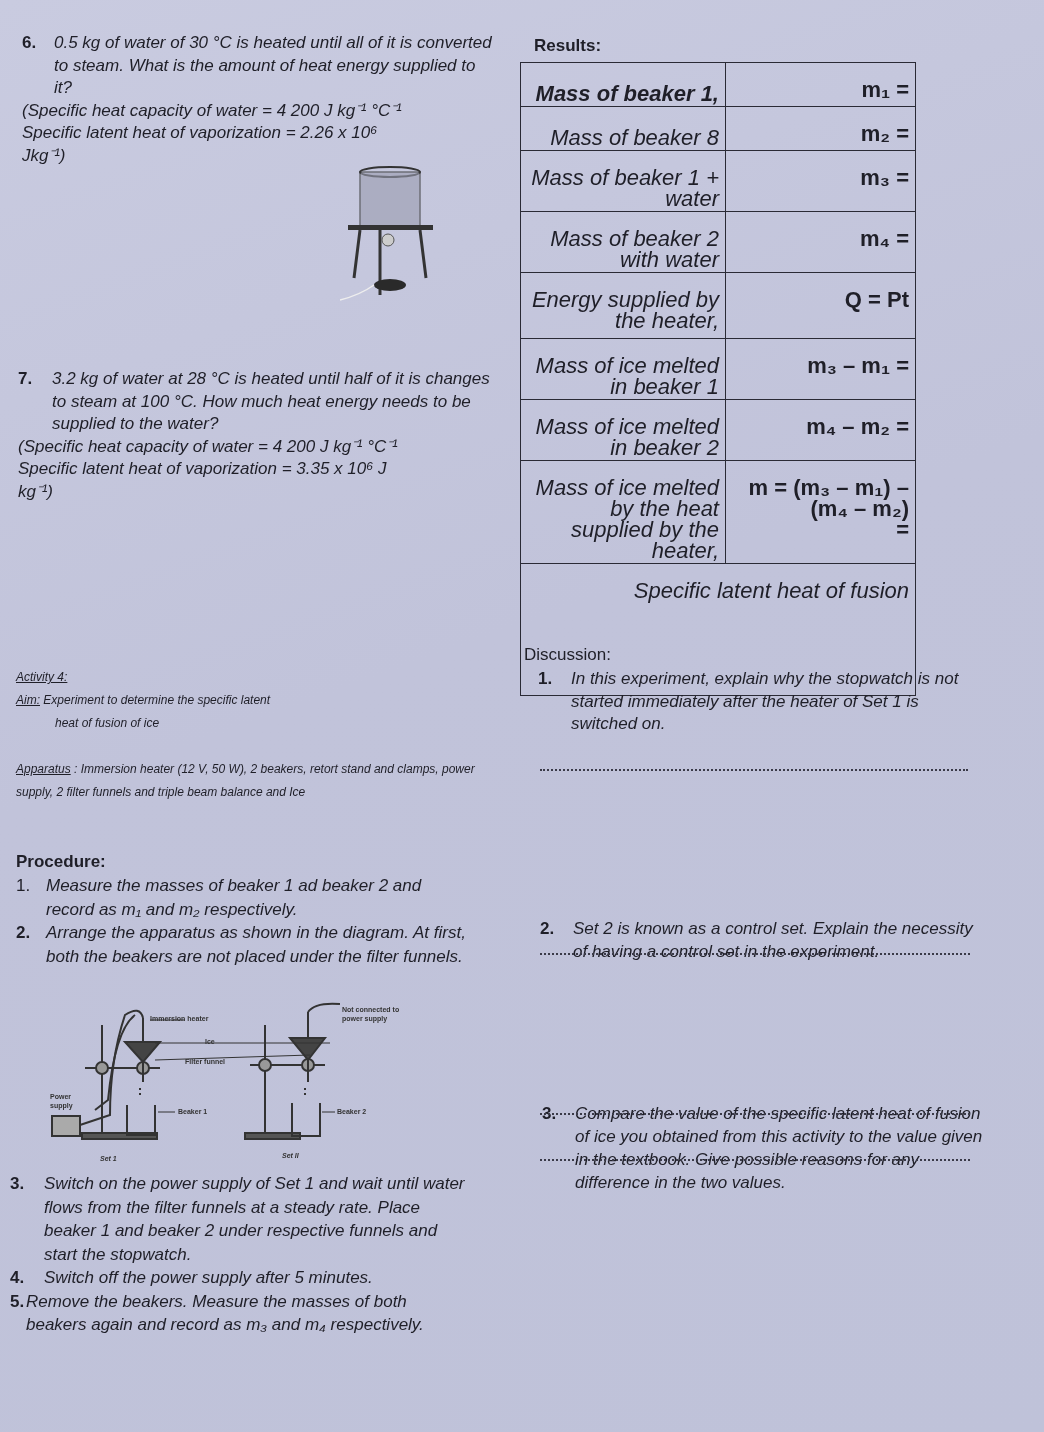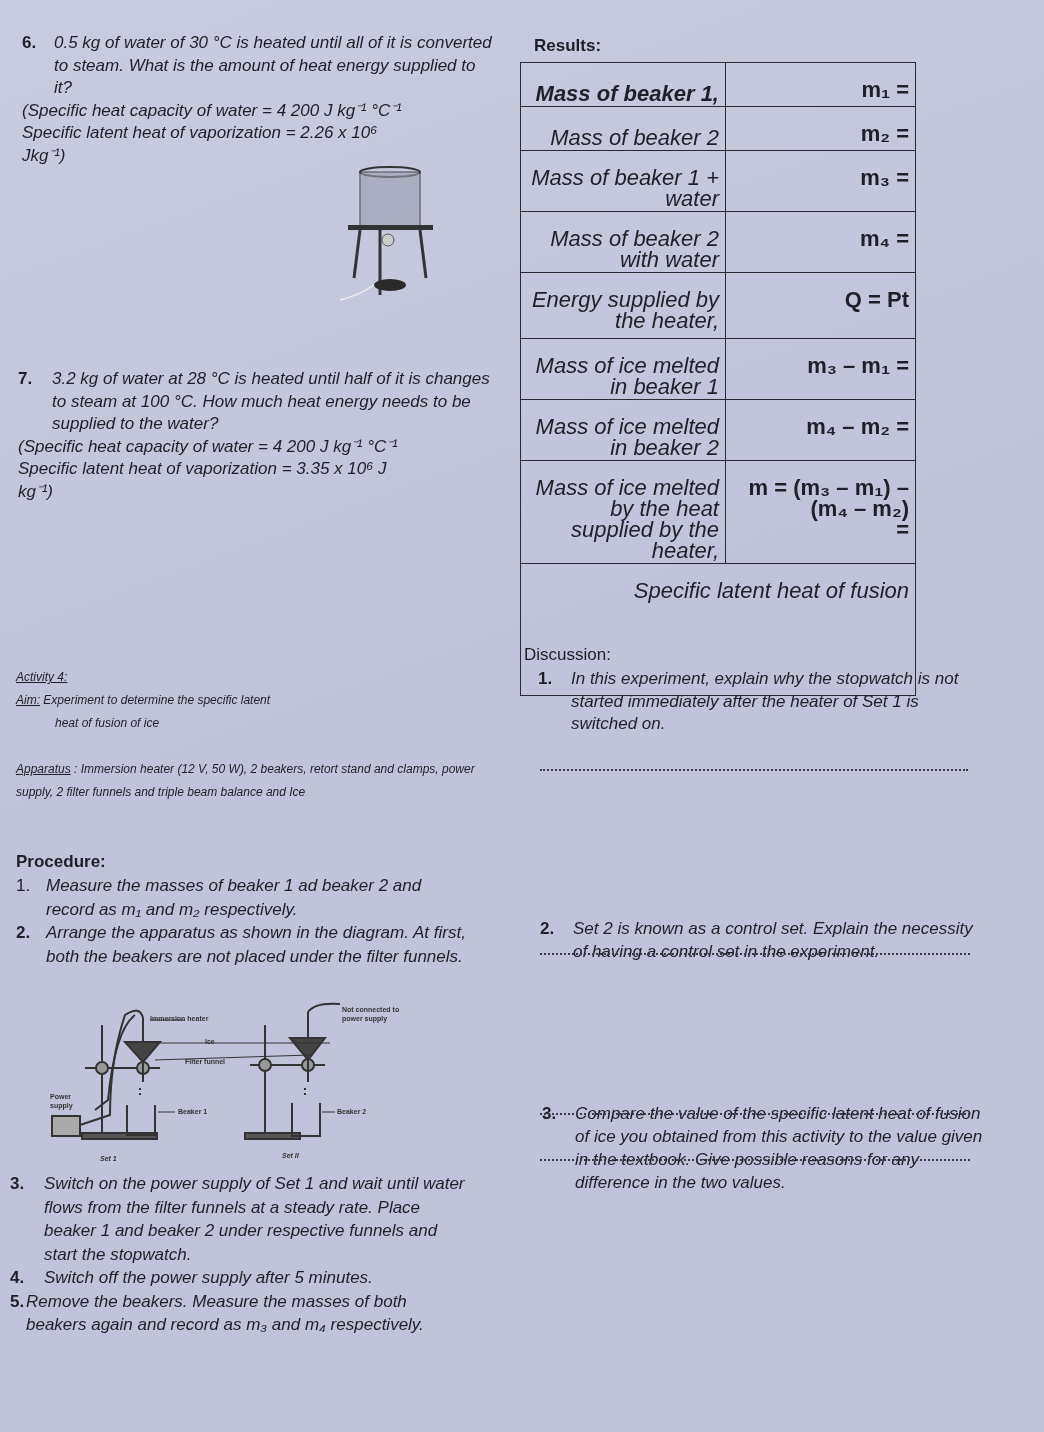--- a/index.html
+++ b/index.html
@@ -57,21 +57,21 @@
   </div>
 
   <div class="abs heading" style="left:534px;top:36px;">Results:</div>
   <table class="abs res" style="left:520px;top:62px;width:396px;">
     <tbody>
         <tr style="height:44px;">
       <td class="l" style="vertical-align:bottom;font-weight:bold;">Mass of beaker 1,</td>
       <td class="r">m₁ =</td>
     </tr>
     <tr style="height:44px;">
-      <td class="l" style="vertical-align:bottom;">Mass of beaker 2</td>
+      <td class="l" style="vertical-align:bottom;">Mass of beaker 8</td>
       <td class="r">m₂ =</td>
     </tr>
     <tr style="height:44px;">
       <td class="l">Mass of beaker 1 + water</td>
       <td class="r">m₃ =</td>
     </tr>
     <tr style="height:44px;">
       <td class="l">Mass of beaker 2 with water</td>
       <td class="r">m₄ =</td>
     </tr>

